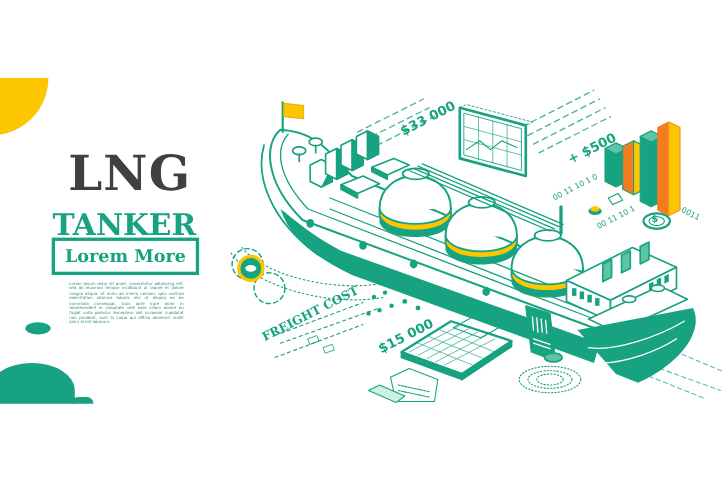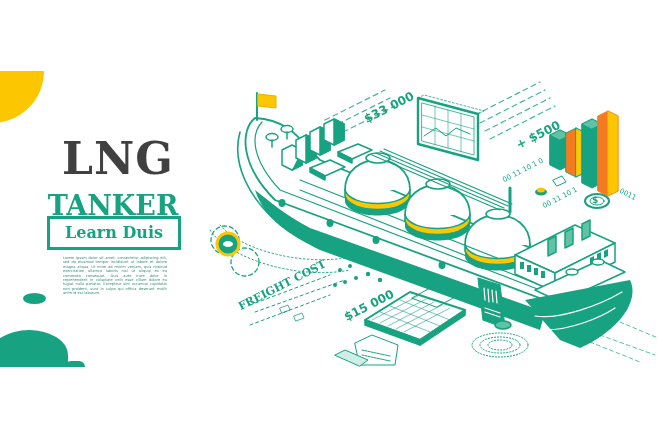--- a/index.html
+++ b/index.html
@@ -19,21 +19,21 @@
 </head>
 <body>
 
 <div class="abs blob-yellow"></div>
 <div class="abs blob-teal-oval"></div>
 <div class="abs blob-teal-big"></div>
 <div class="abs blob-teal-small"></div>
 
 <div class="abs title-lng">LNG</div>
 <div class="abs title-tanker">TANKER</div>
-<div class="abs learn-btn">Learn Duis</div>
+<div class="abs learn-btn">Lorem More</div>
 <div class="abs body-text">Lorem ipsum dolor sit amet, consectetur adipiscing elit, sed do eiusmod tempor incididunt ut labore et dolore magna aliqua. Ut enim ad minim veniam, quis nostrud exercitation ullamco laboris nisi ut aliquip ex ea commodo consequat. Duis aute irure dolor in reprehenderit in voluptate velit esse cillum dolore eu fugiat nulla pariatur. Excepteur sint occaecat cupidatat non proident, sunt in culpa qui officia deserunt mollit anim id est laborum.</div>
 
 <svg class="art" width="478" height="292" viewBox="180 76 478 292" xmlns="http://www.w3.org/2000/svg">
   <g fill="none" stroke="#17a381" stroke-width="1.6" stroke-linecap="round" stroke-linejoin="round">
 
     <g stroke-dasharray="5 4" stroke-width="1.2" opacity="0.8">
       <line x1="325" y1="120" x2="385" y2="90"></line>
       <line x1="330" y1="128" x2="390" y2="98"></line>
       <line x1="335" y1="136" x2="395" y2="106"></line>
       <line x1="475" y1="115" x2="540" y2="82"></line>

